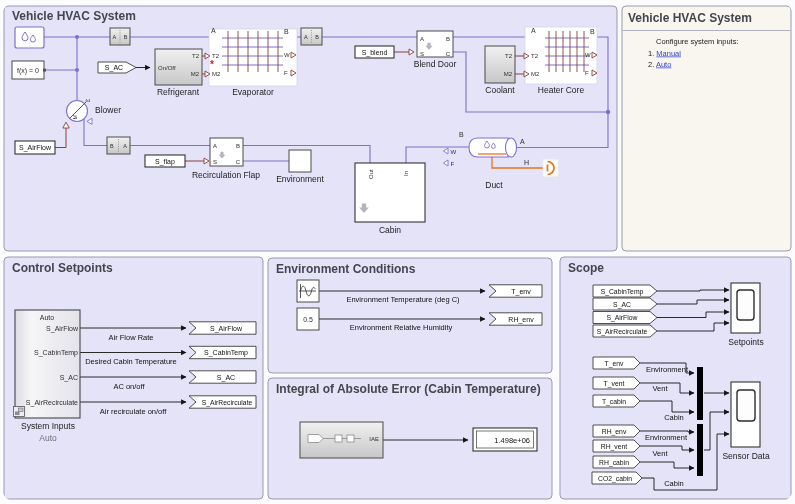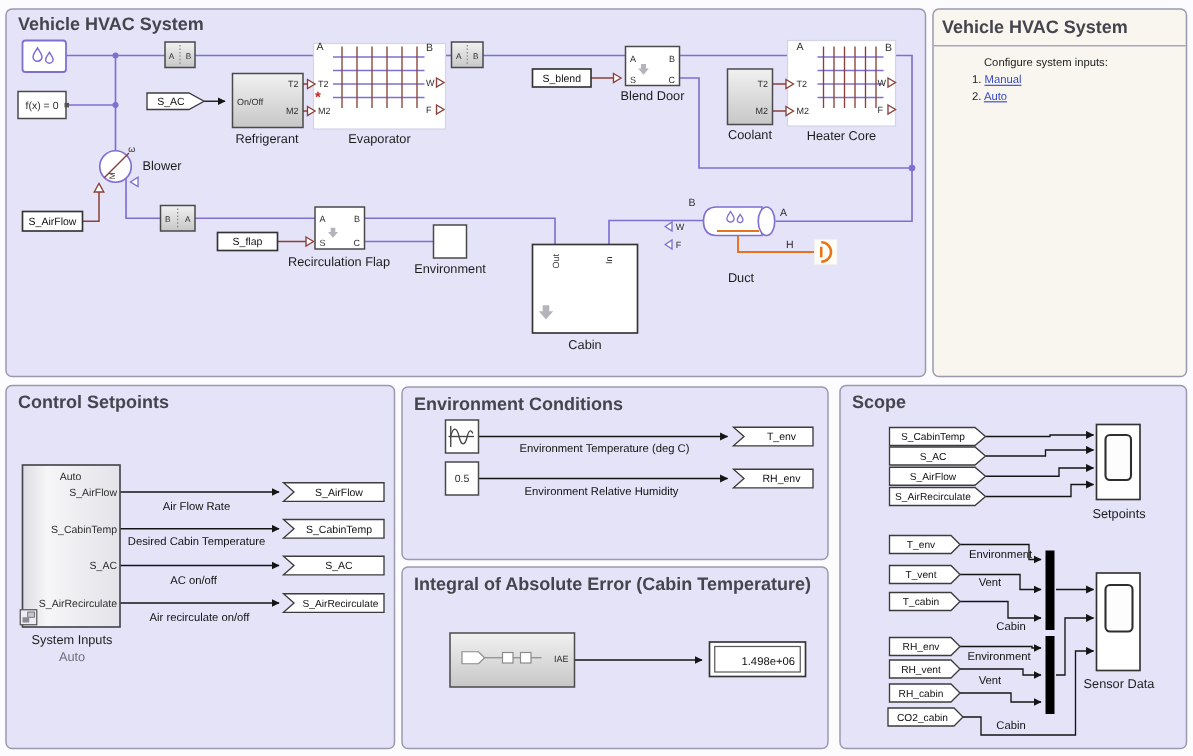--- a/index.html
+++ b/index.html
@@ -1,16 +1,16 @@
 <!DOCTYPE html>
 <html><head>
 <meta charset="utf-8">
 <style>
   html,body{margin:0;padding:0;background:#fcfcfe;}
-  .canvas{position:relative;width:795px;height:504px;font-family:"Liberation Sans",sans-serif;overflow:hidden;}
+  .canvas{position:relative;width:795px;height:504px;font-family:"Liberation Sans",sans-serif;overflow:hidden;border-radius:21px;}
   svg text{font-family:"Liberation Sans",sans-serif;fill:#1a1a1a;}
   .ptitle{font-size:12px;font-weight:bold;fill:#45454e;}
   .blklbl{font-size:8.5px;fill:#1c1c1c;}
   .port{font-size:6px;fill:#2e2e2e;}
   .port7{font-size:7px;fill:#2e2e2e;}
   .tagtxt{font-size:7px;fill:#111;}
   .tagtxt2{font-size:6.8px;fill:#111;}
   .sig{font-size:7.5px;fill:#111;}
   .tiny{font-size:5.5px;fill:#2e2e2e;}
   .note{font-size:7.5px;fill:#222;}

